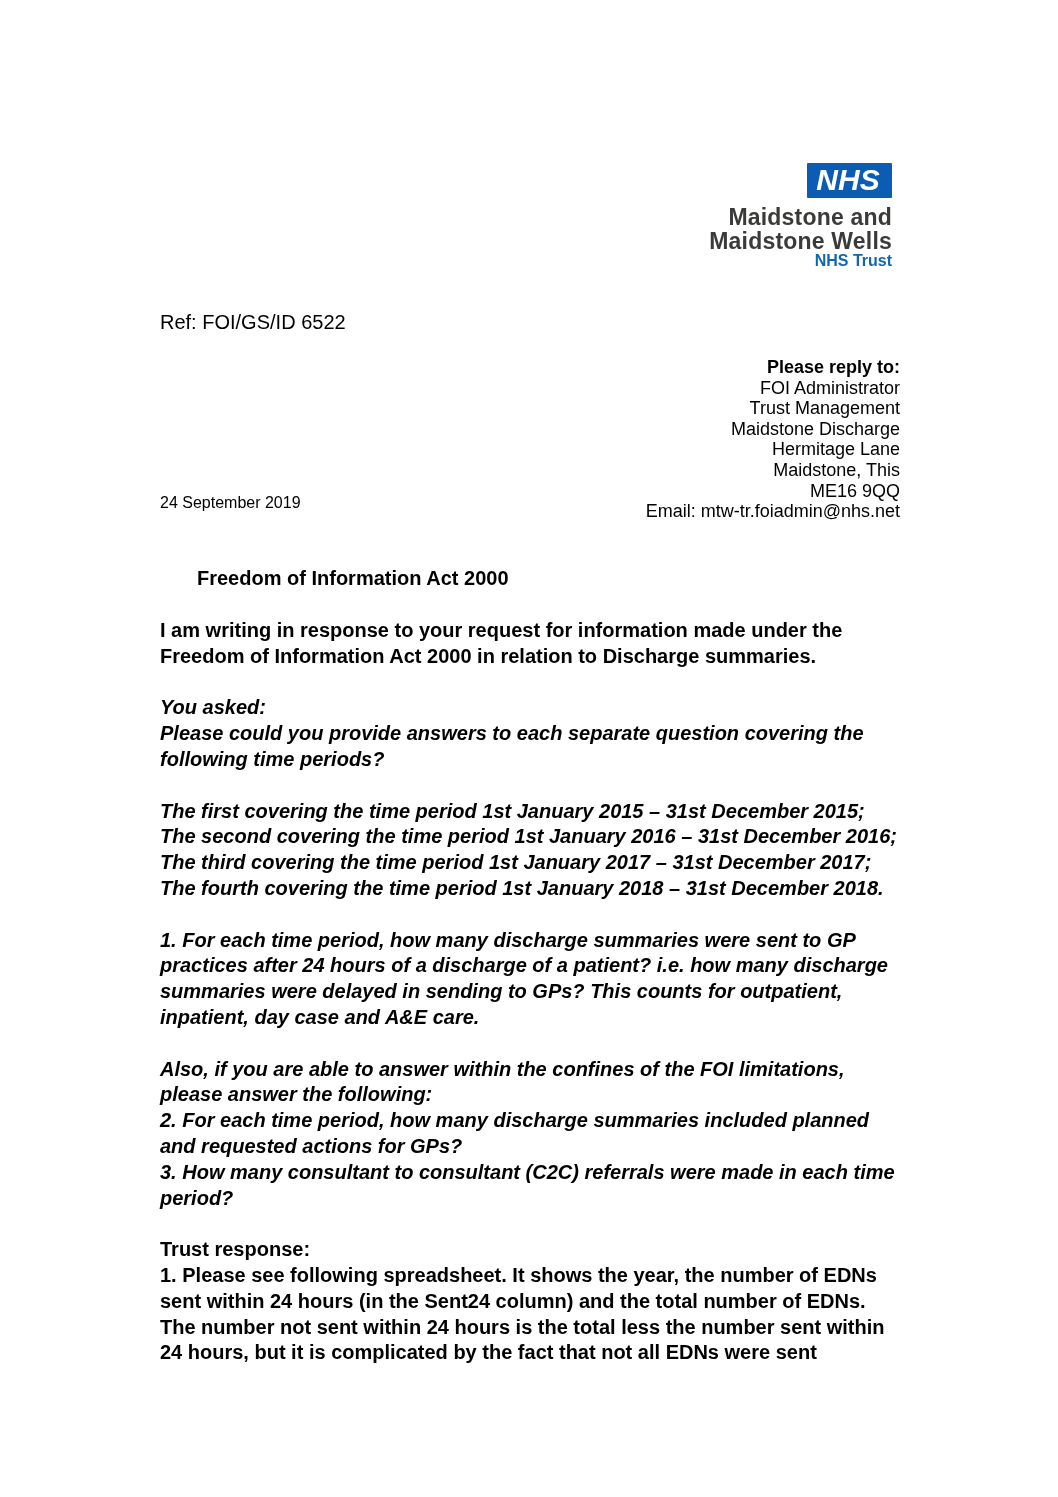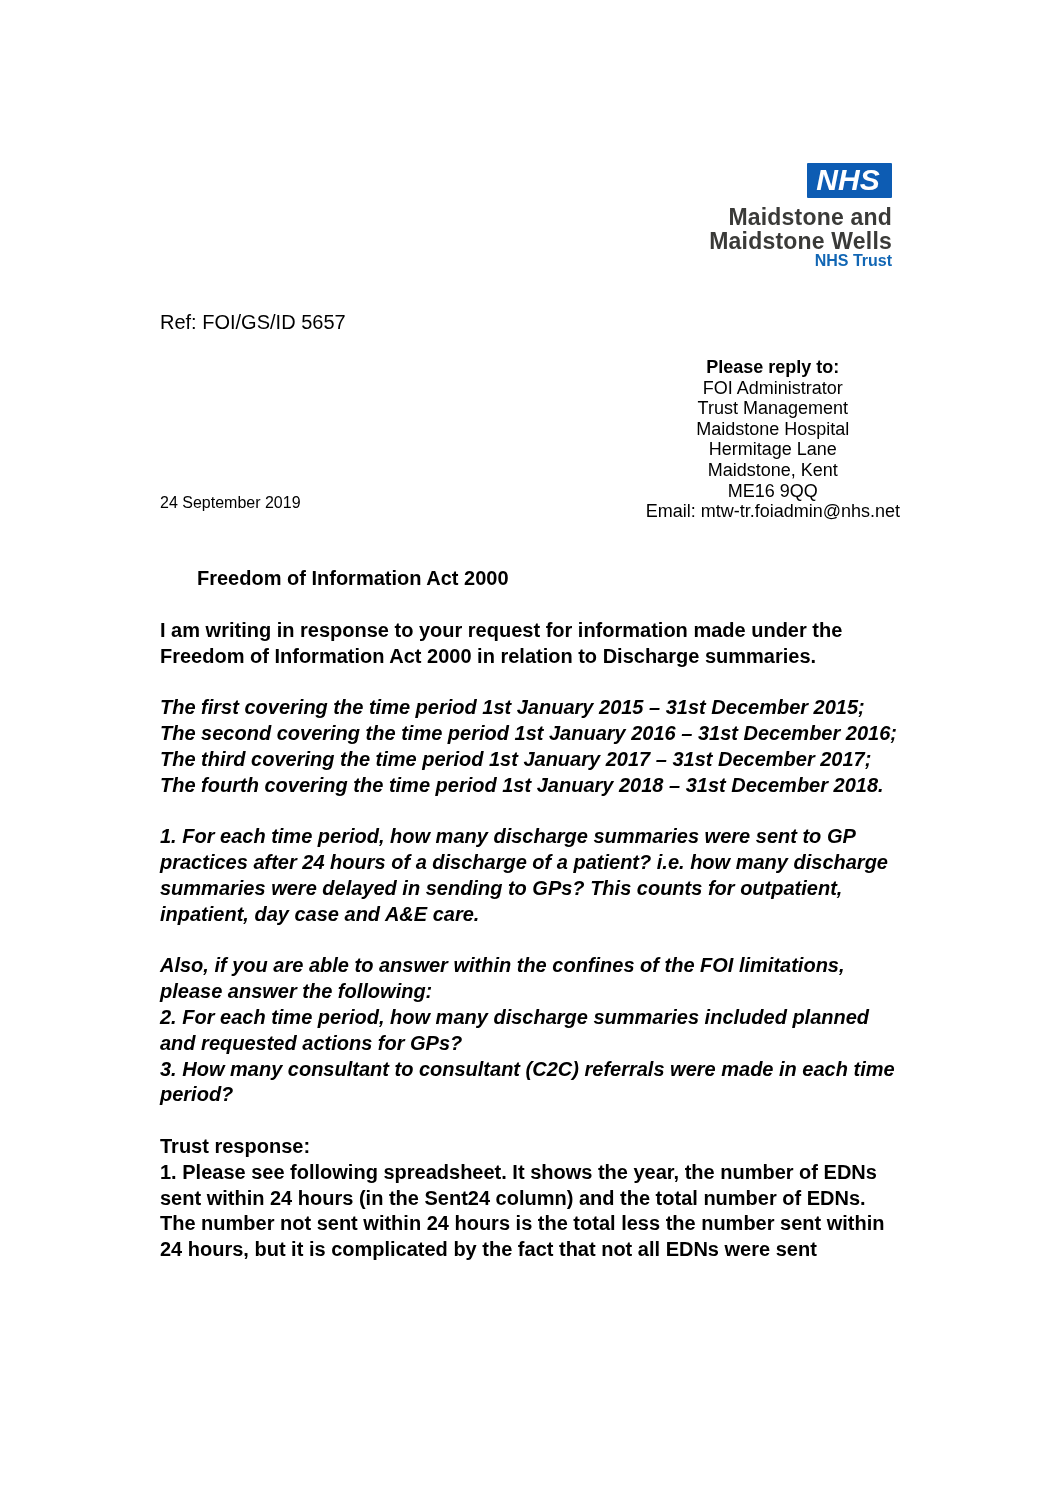--- a/index.html
+++ b/index.html
@@ -60,21 +60,21 @@
   .ref {
     position: absolute;
     left: 160px;
     top: 311px;
     font-size: 20px;
   }
   .reply-block {
     position: absolute;
     top: 357px;
     right: 158px;
-    text-align: center;
+    text-align: right;
     font-size: 18px;
     line-height: 20.6px;
   }
   .reply-heading { font-weight: bold; }
   .date {
     position: absolute;
     left: 160px;
     top: 494px;
     font-size: 16px;
   }
@@ -108,39 +108,41 @@
 
   <div class="logo-block">
     <div class="nhs-box">
       <span>NHS</span>
     </div>
     <div class="org-line first">Maidstone and</div>
     <div class="org-line">Maidstone Wells</div>
     <div class="trust-label">NHS Trust</div>
   </div>
 
-  <div class="ref">Ref: FOI/GS/ID 5657</div>
+  <div class="ref">Ref: FOI/GS/ID 6522</div>
 
   <div class="reply-block">
     <div class="reply-heading">Please reply to:</div>
     <div>FOI Administrator</div>
     <div>Trust Management</div>
-    <div>Maidstone Hospital</div>
+    <div>Maidstone Discharge</div>
     <div>Hermitage Lane</div>
-    <div>Maidstone, Kent</div>
+    <div>Maidstone, This</div>
     <div>ME16 9QQ</div>
     <div>Email: mtw-tr.foiadmin@nhs.net</div>
   </div>
 
   <div class="date">24 September 2019</div>
 
   <div class="subject">Freedom of Information Act 2000</div>
 
   <div class="body-block">
     <p class="para">I am writing in response to your request for information made under the Freedom of Information Act 2000 in relation to Discharge summaries.</p>
+    <p class="para italic">You asked:
+Please could you provide answers to each separate question covering the following time periods?</p>
     <p class="para italic">The first covering the time period 1st January 2015 – 31st December 2015;
 The second covering the time period 1st January 2016 – 31st December 2016;
 The third covering the time period 1st January 2017 – 31st December 2017;
 The fourth covering the time period 1st January 2018 – 31st December 2018.</p>
     <p class="para italic">1. For each time period, how many discharge summaries were sent to GP practices after 24 hours of a discharge of a patient? i.e. how many discharge summaries were delayed in sending to GPs? This counts for outpatient, inpatient, day case and A&amp;E care.</p>
     <p class="para italic">Also, if you are able to answer within the confines of the FOI limitations, please answer the following:
 2. For each time period, how many discharge summaries included planned and requested actions for GPs?
 3. How many consultant to consultant (C2C) referrals were made in each time period?</p>
     <p class="para">Trust response:
 1. Please see following spreadsheet. It shows the year, the number of EDNs sent within 24 hours (in the Sent24 column) and the total number of EDNs. The number not sent within 24 hours is the total less the number sent within 24 hours, but it is complicated by the fact that not all EDNs were sent</p>

